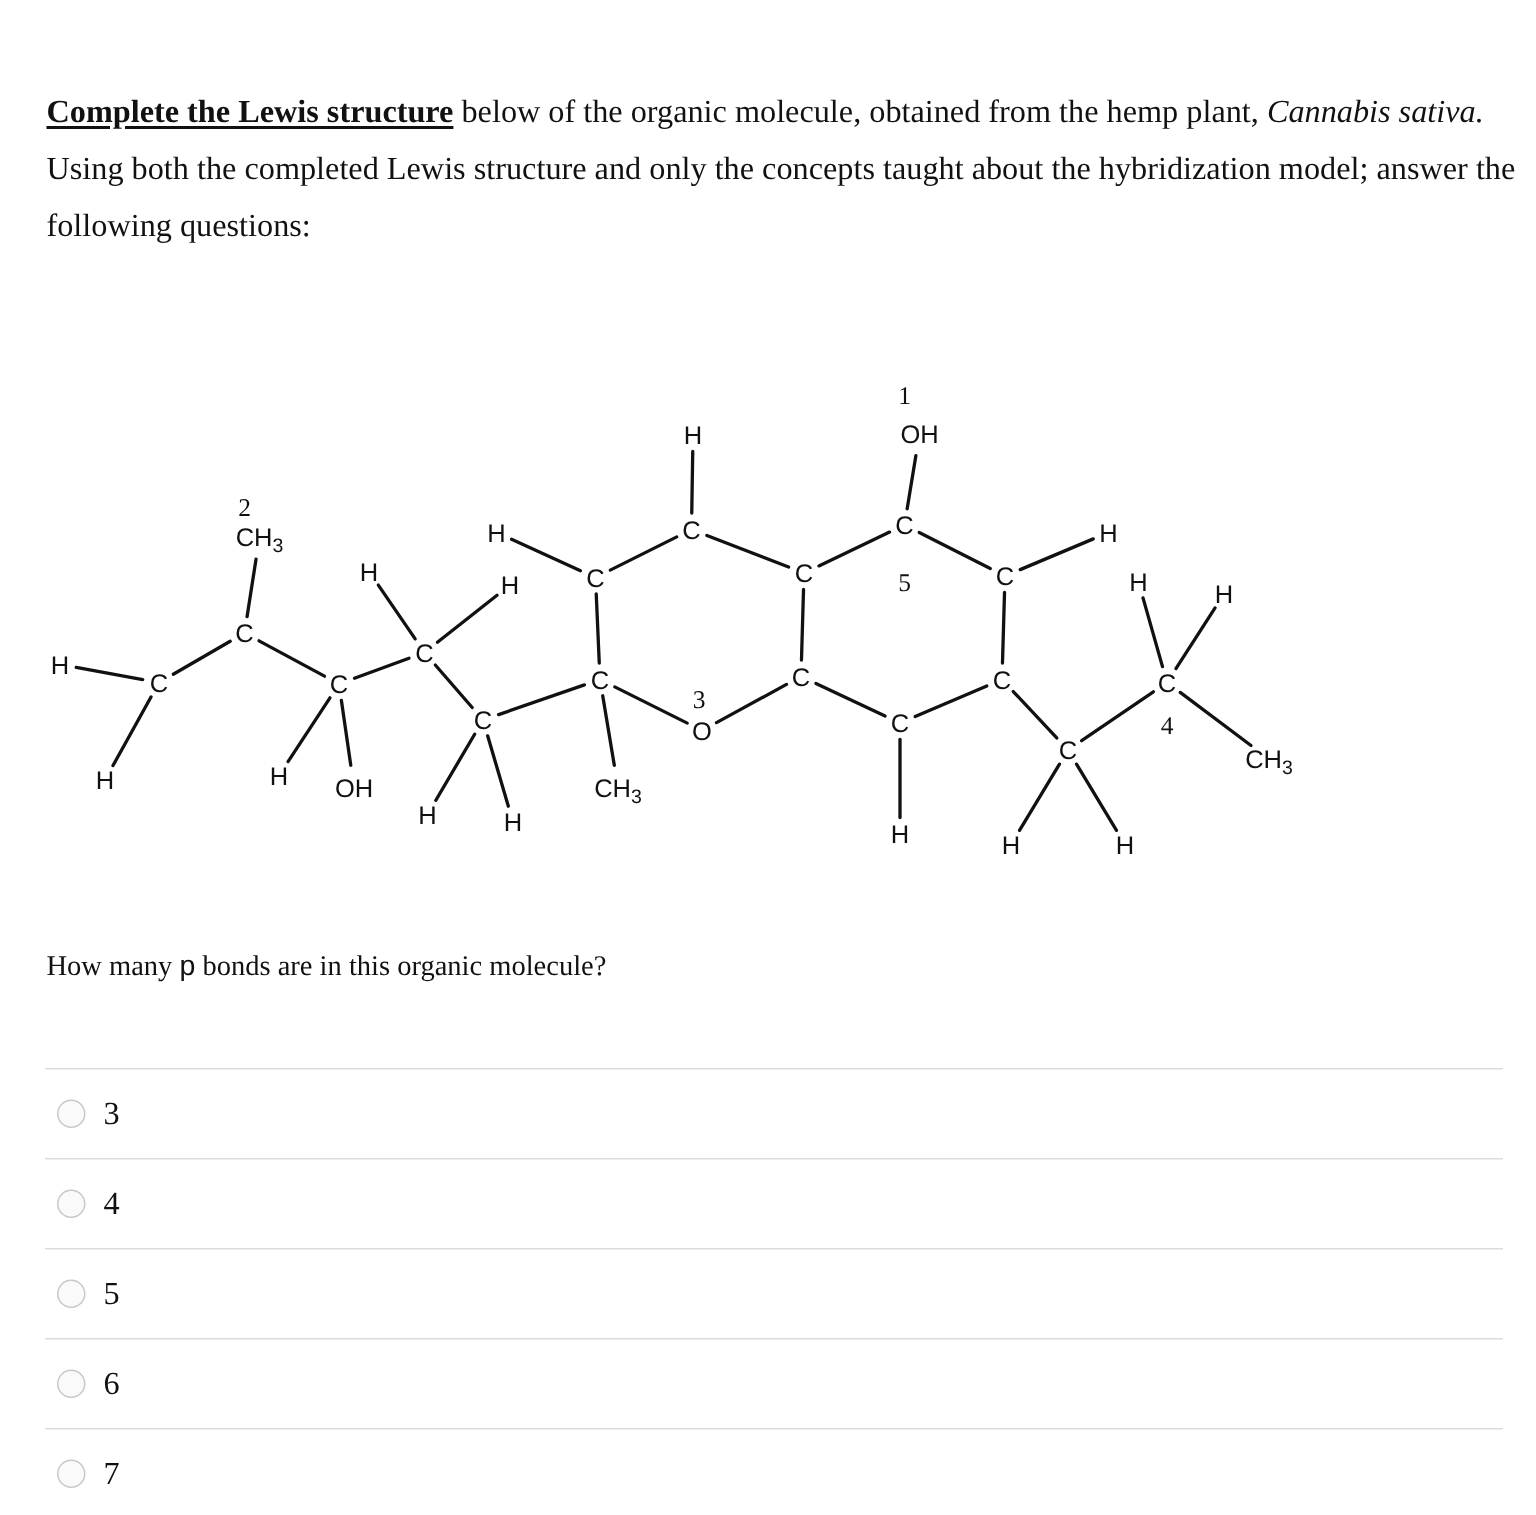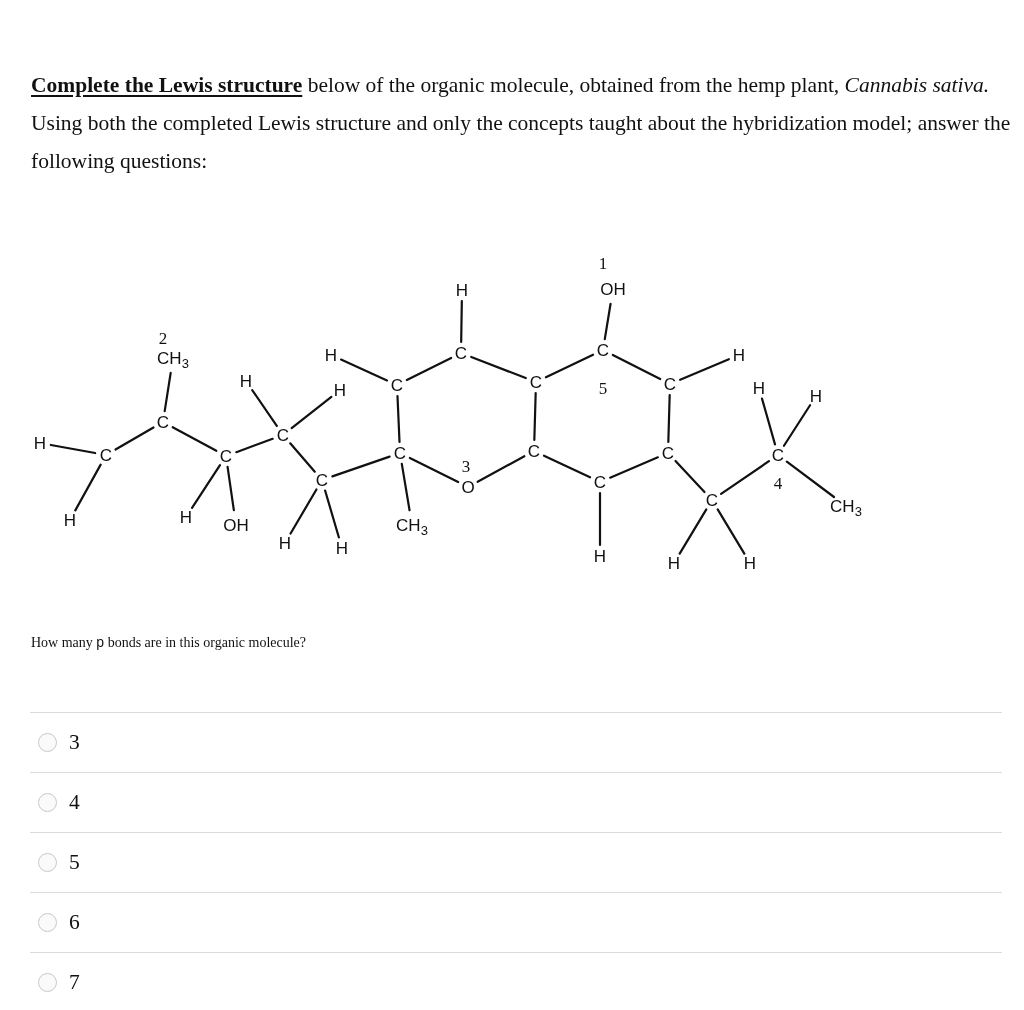--- a/index.html
+++ b/index.html
@@ -1,30 +1,30 @@
 <!DOCTYPE html>
 <html><head>
   <meta charset="utf-8">
   <style>
     html, body { margin: 0; padding: 0; background: #ffffff; }
     body { width: 1024px; height: 1010px; position: relative; overflow: hidden; color: #111; }
     .prompt {
-      position: absolute; left: 31px; top: 66px; width: 980px;
+      position: absolute; left: 31px; top: 55px; width: 980px;
       font-family: "Liberation Serif", serif; font-size: 21.5px; line-height: 38px; color: #111;
     }
     .prompt .bold-u { font-weight: bold; text-decoration: underline; text-underline-offset: 3px; }
     .prompt .ital { font-style: italic; }
     .molecule { position: absolute; left: 0; top: 230px; width: 1024px; height: 360px; }
     .molecule svg { width: 1024px; height: 360px; display: block; }
     .atom { font-family: "Liberation Sans", sans-serif; font-size: 17px; fill: #111; }
     .num { font-family: "Liberation Serif", serif; font-size: 17px; fill: #111; }
     .bond { stroke: #111; stroke-width: 2.2; stroke-linecap: round; }
     .question {
       position: absolute; left: 31px; top: 634px;
-      font-family: "Liberation Serif", serif; font-size: 14px; color: #111;
+      font-family: "Liberation Serif", serif; font-size: 19px; color: #111;
     }
     .question .p { font-family: "Liberation Sans", sans-serif; }
     .options { position: absolute; left: 30px; top: 712px; width: 972px; }
     .option {
       height: 60px; border-top: 1.5px solid #dcdcdc; display: flex; align-items: center;
       cursor: pointer; box-sizing: border-box;
     }
     .radio {
       width: 19px; height: 19px; border-radius: 50%; border: 1.5px solid #c8c8c8;
       background: #fafafa; margin-left: 8px; margin-right: 12px; box-sizing: border-box;

